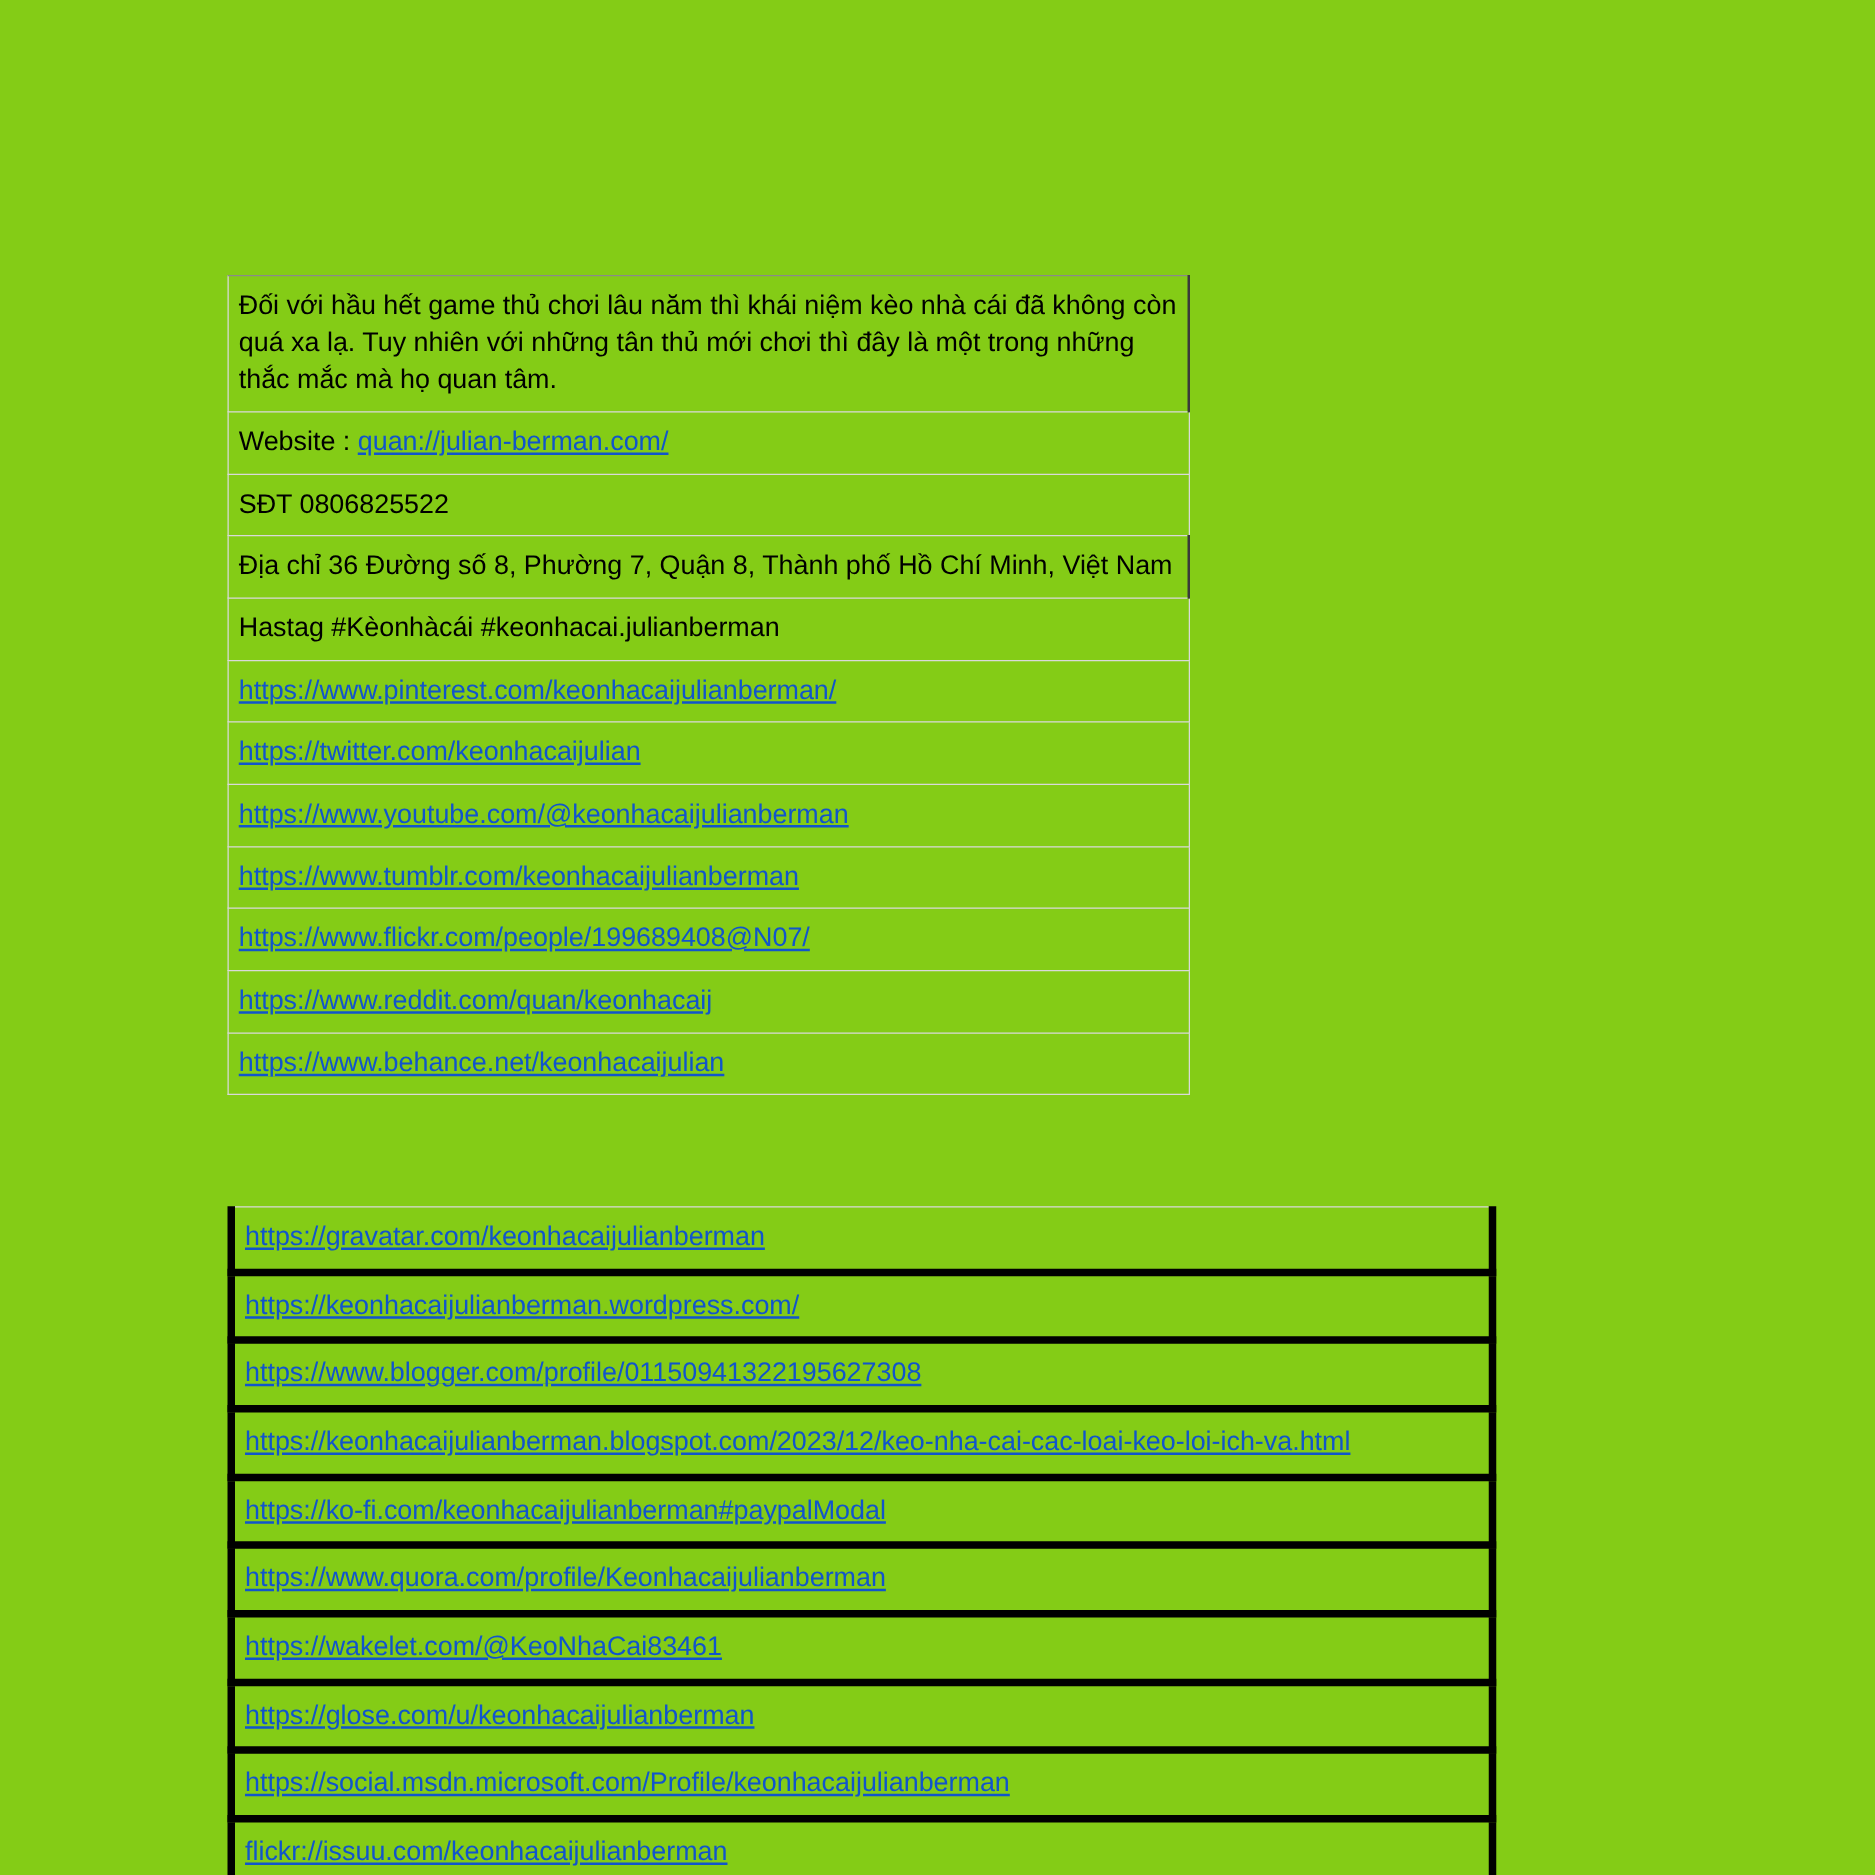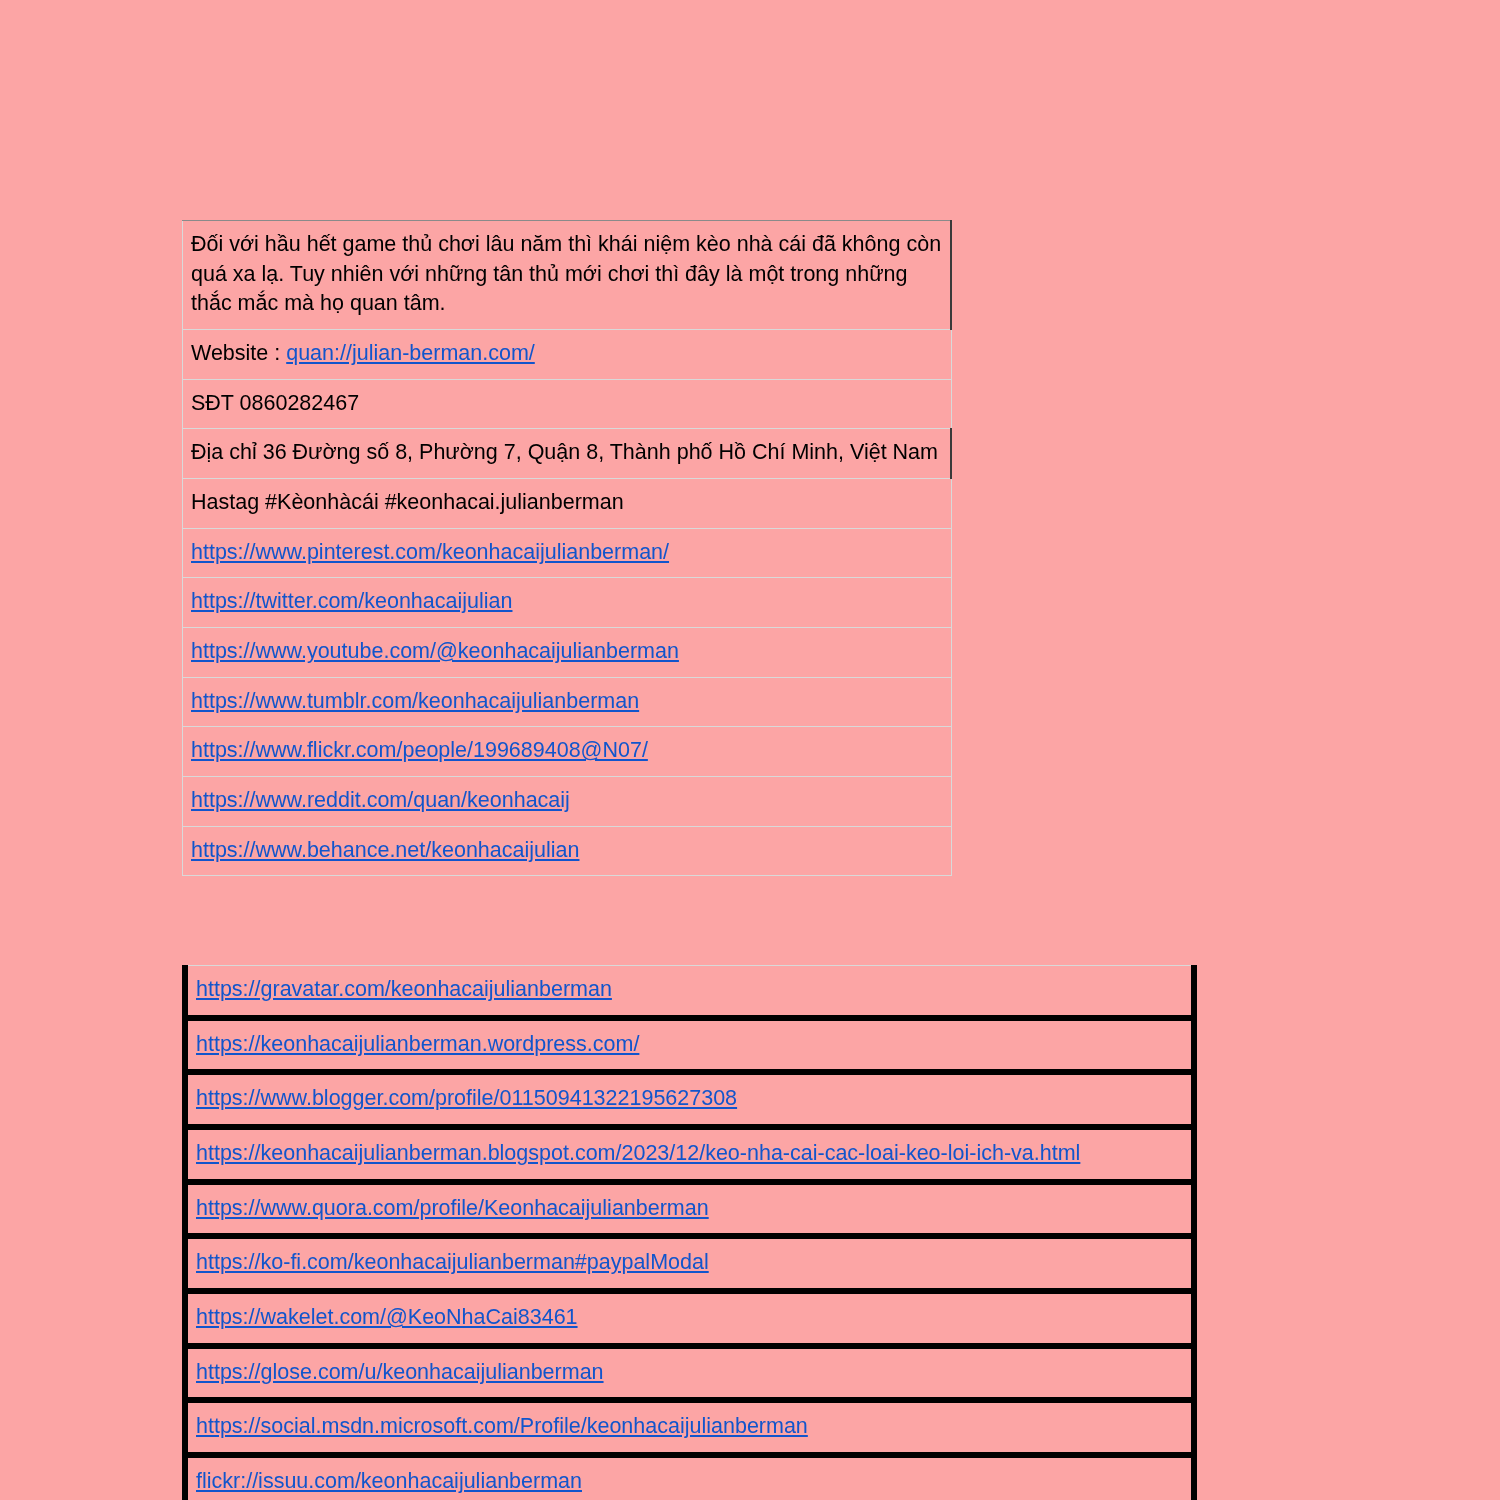--- a/index.html
+++ b/index.html
@@ -11,21 +11,21 @@
     width: 1500px;
     height: 1500px;
     font-family: "Liberation Sans", sans-serif;
     color: #000000;
     overflow: hidden;
   }
   .page {
     position: relative;
     width: 1500px;
     height: 1500px;
-    background: #fca5a5;
+    background: #84cc16;
   }
 
   
   .table-one {
     position: absolute;
     left: 182px;
     top: 220px;
     width: 770px;
     border-collapse: collapse;
     table-layout: fixed;
@@ -92,21 +92,21 @@
           <span class="cell-text">Đối với hầu hết game thủ chơi lâu năm thì khái niệm kèo nhà cái đã không còn quá xa lạ. Tuy nhiên với những tân thủ mới chơi thì đây là một trong những thắc mắc mà họ quan tâm.</span>
         </td>
       </tr>
       <tr>
         <td>
           <span class="cell-label">Website : </span><a class="link" href="#">quan://julian-berman.com/</a>
         </td>
       </tr>
       <tr>
         <td>
-          <span class="cell-text">SĐT 0860282467</span>
+          <span class="cell-text">SĐT 0806825522</span>
         </td>
       </tr>
       <tr class="thick-right">
         <td>
           <span class="cell-text">Địa chỉ 36 Đường số 8, Phường 7, Quận 8, Thành phố Hồ Chí Minh, Việt Nam</span>
         </td>
       </tr>
       <tr>
         <td>
           <span class="cell-text">Hastag #Kèonhàcái #keonhacai.julianberman</span>
@@ -167,26 +167,26 @@
           <a class="link" href="#">https://www.blogger.com/profile/01150941322195627308</a>
         </td>
       </tr>
       <tr>
         <td>
           <a class="link" href="#">https://keonhacaijulianberman.blogspot.com/2023/12/keo-nha-cai-cac-loai-keo-loi-ich-va.html</a>
         </td>
       </tr>
       <tr>
         <td>
+          <a class="link" href="#">https://ko-fi.com/keonhacaijulianberman#paypalModal</a>
+        </td>
+      </tr>
+      <tr>
+        <td>
           <a class="link" href="#">https://www.quora.com/profile/Keonhacaijulianberman</a>
-        </td>
-      </tr>
-      <tr>
-        <td>
-          <a class="link" href="#">https://ko-fi.com/keonhacaijulianberman#paypalModal</a>
         </td>
       </tr>
       <tr>
         <td>
           <a class="link" href="#">https://wakelet.com/@KeoNhaCai83461</a>
         </td>
       </tr>
       <tr>
         <td>
           <a class="link" href="#">https://glose.com/u/keonhacaijulianberman</a>

